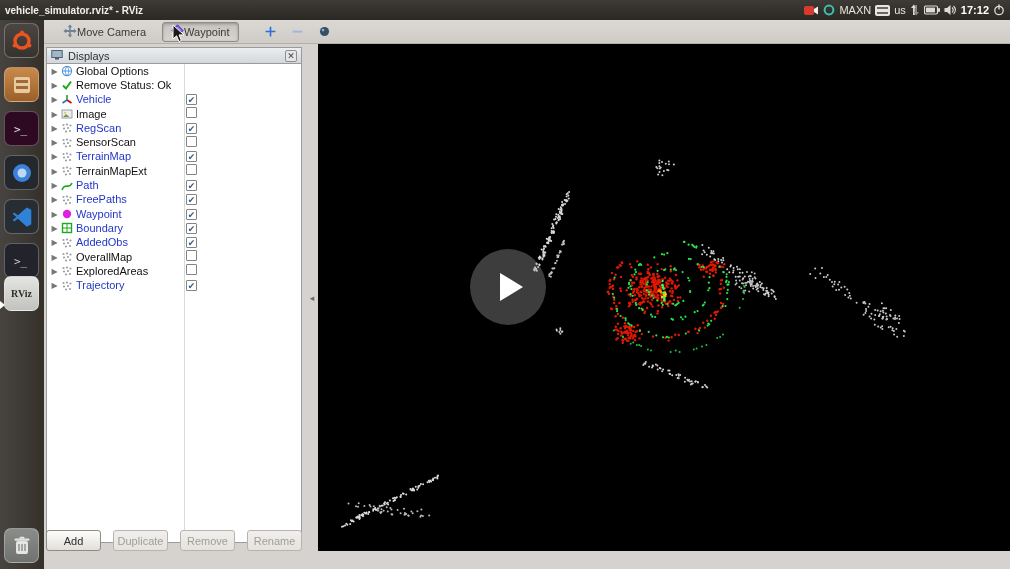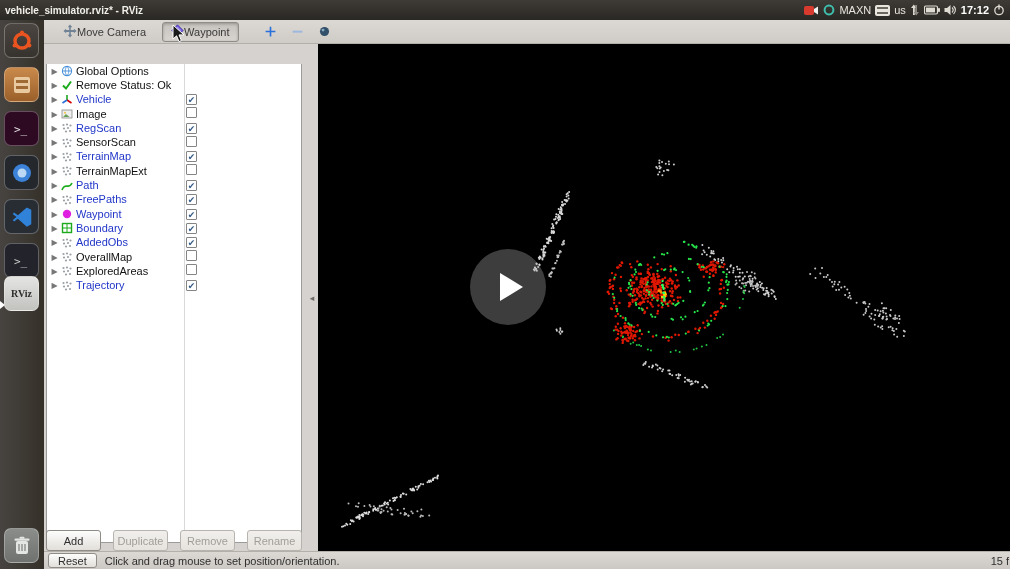--- a/index.html
+++ b/index.html
@@ -196,20 +196,30 @@
           </svg>
       </button>
       <button class="smallbtn">
         <svg width="13" height="13" viewBox="0 0 16 16">
             <circle cx="8" cy="8" r="5.6" fill="#33506a"></circle>
             <circle cx="6.2" cy="6.2" r="1.7" fill="#89abc6"></circle>
           </svg>
       </button>
     </div>
 
+    <div id="dheader">
+      <span>
+        <svg width="12" height="12" viewBox="0 0 12 12">
+            <rect x="0.8" y="1.5" width="10.4" height="7" fill="#9fb7c8" stroke="#50606e" stroke-width="1"></rect>
+            <rect x="4" y="9" width="4" height="1.6" fill="#50606e"></rect>
+          </svg>
+      </span>
+      <span>Displays</span>
+      <span id="dclose">✕</span>
+    </div>
 
     <div id="dtree">
       <div id="coldiv"></div>
     <div class="trow">
           <span class="exp">▶</span>
           <span class="ricn">
             <svg viewBox="0 0 12 12" width="12" height="12">
               <circle cx="6" cy="6" r="4.6" fill="none" stroke="#4a90d9" stroke-width="1.1"></circle>
               <path d="M1.4 6 H10.6 M6 1.4 C8.4 3.8 8.4 8.2 6 10.6 M6 1.4 C3.6 3.8 3.6 8.2 6 10.6" fill="none" stroke="#4a90d9" stroke-width="0.9"></path>
             </svg>
@@ -1605,25 +1615,20 @@
           <circle cx="345.8" cy="248.9" r="1.2" fill="#30ff60"></circle>
           <circle cx="345.6" cy="244.8" r="1.2" fill="#30ff60"></circle>
         </svg>
       <div id="playwrap" style="left: 152px; top: 205px;">
         <div id="playcircle">
           <div id="playtri"></div>
         </div>
       </div>
     </div>
 
-    <div id="statusbar">
-      <button id="resetbtn">Reset</button>
-      <span id="hint">Click and drag mouse to set position/orientation.</span>
-      <span id="fps">15 f</span>
-    </div>
   </div>
 
   <div id="cursor">
     <svg width="13" height="19" viewBox="0 0 13 19">
         <path d="M1 1 L1 15 L4.6 11.8 L7 17.6 L9.4 16.5 L7 10.9 L12 10.9 Z" fill="#1a1a1a" stroke="#fff" stroke-width="1"></path>
       </svg>
   </div>
 </div>
 
 </body></html>

